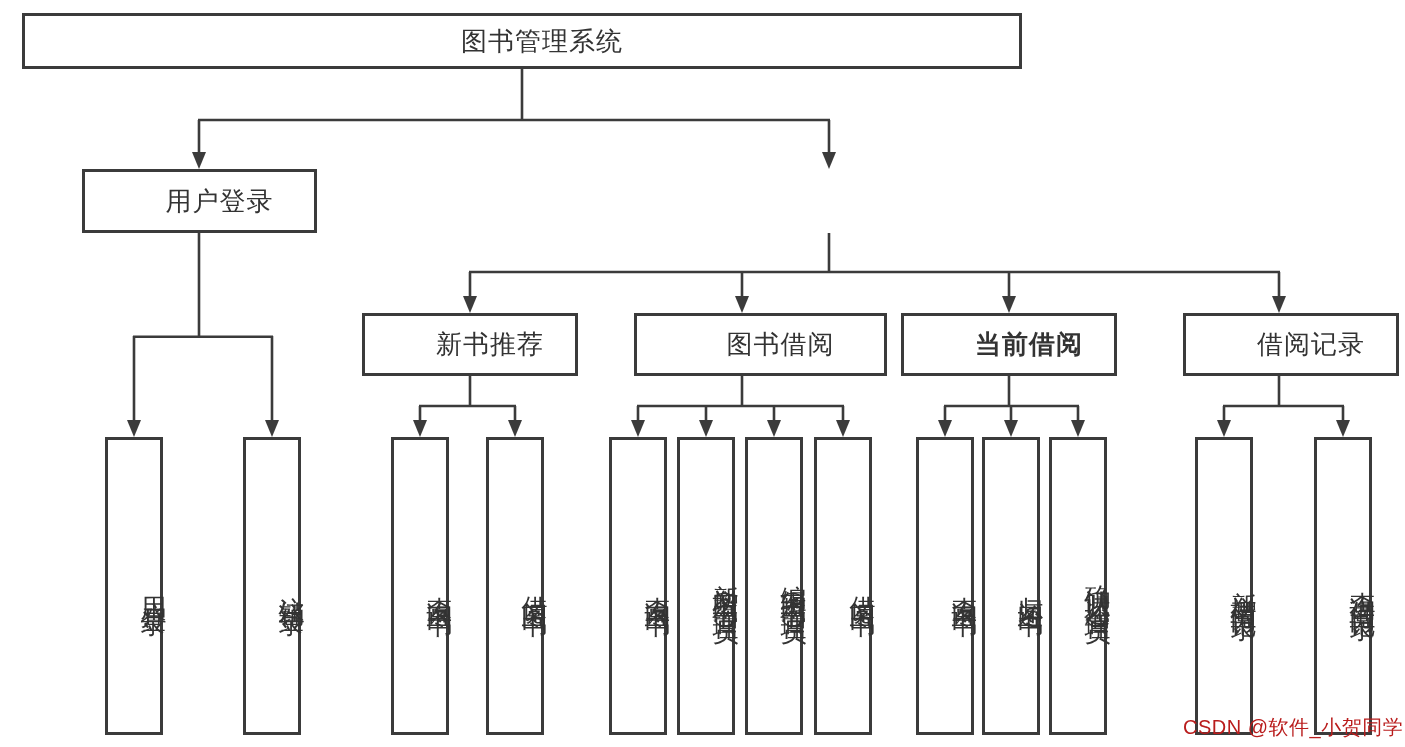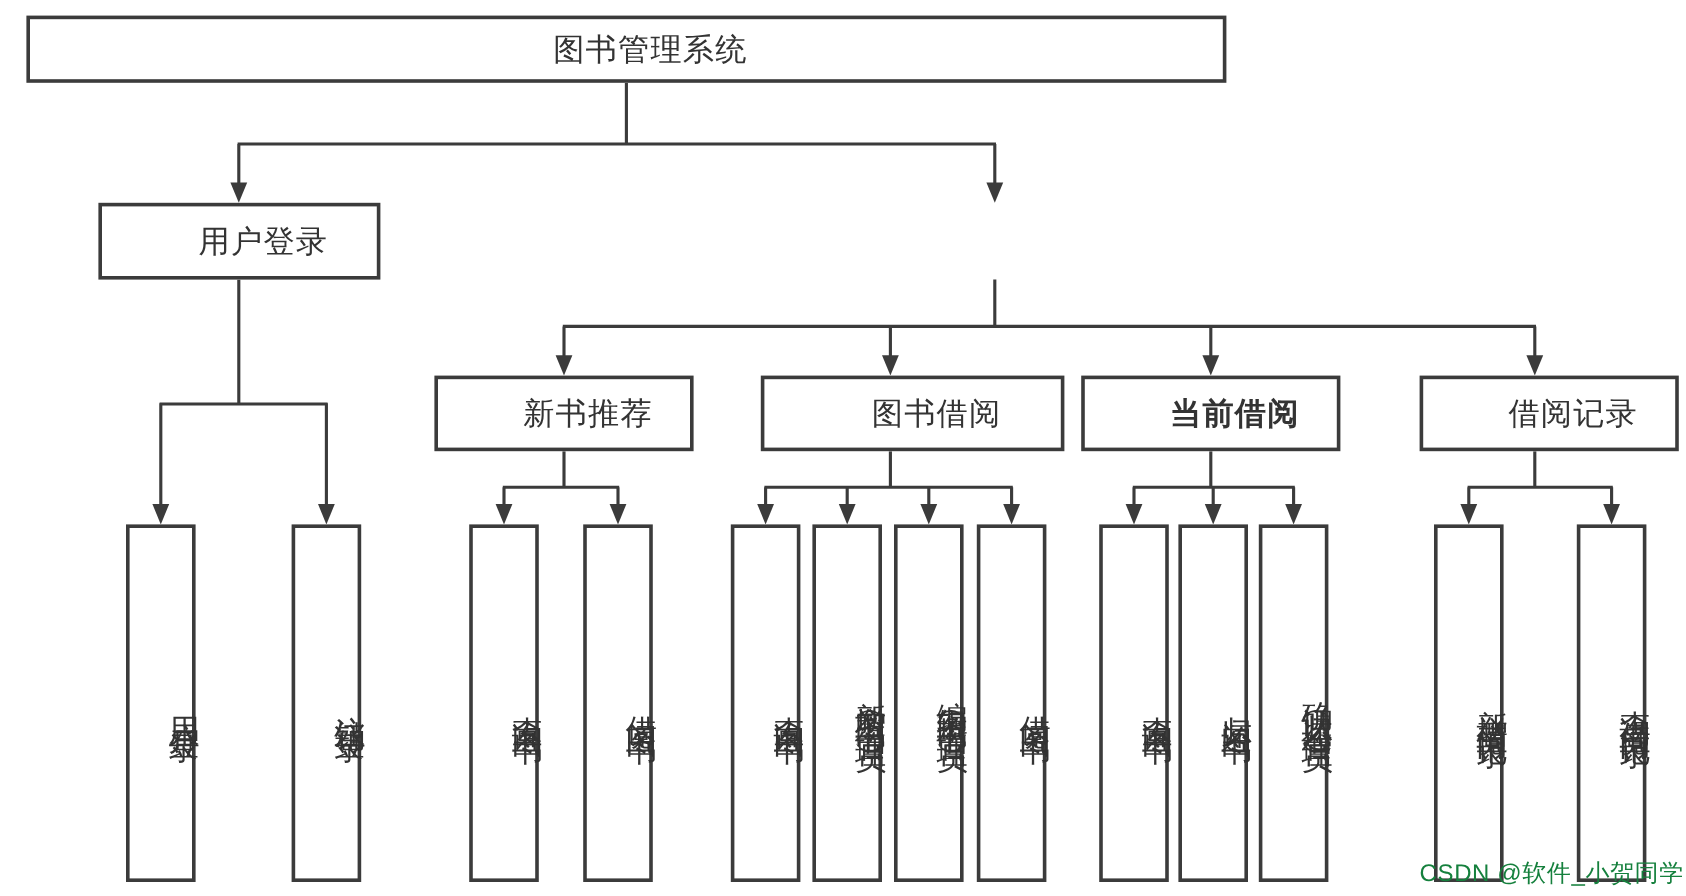--- a/index.html
+++ b/index.html
@@ -52,21 +52,21 @@
     text-orientation: mixed;
     font-size: 26px;
     letter-spacing: 5px;
     line-height: 1;
   }
   #watermark {
     position: absolute;
     left: 1183px;
     top: 714px;
     font-size: 20px;
-    color: #15803d;
+    color: #b91c1c;
     white-space: nowrap;
     z-index: 5;
     letter-spacing: 0.5px;
   }
 </style>
 </head>
 <body>
 
 <div id="canvas">
 

